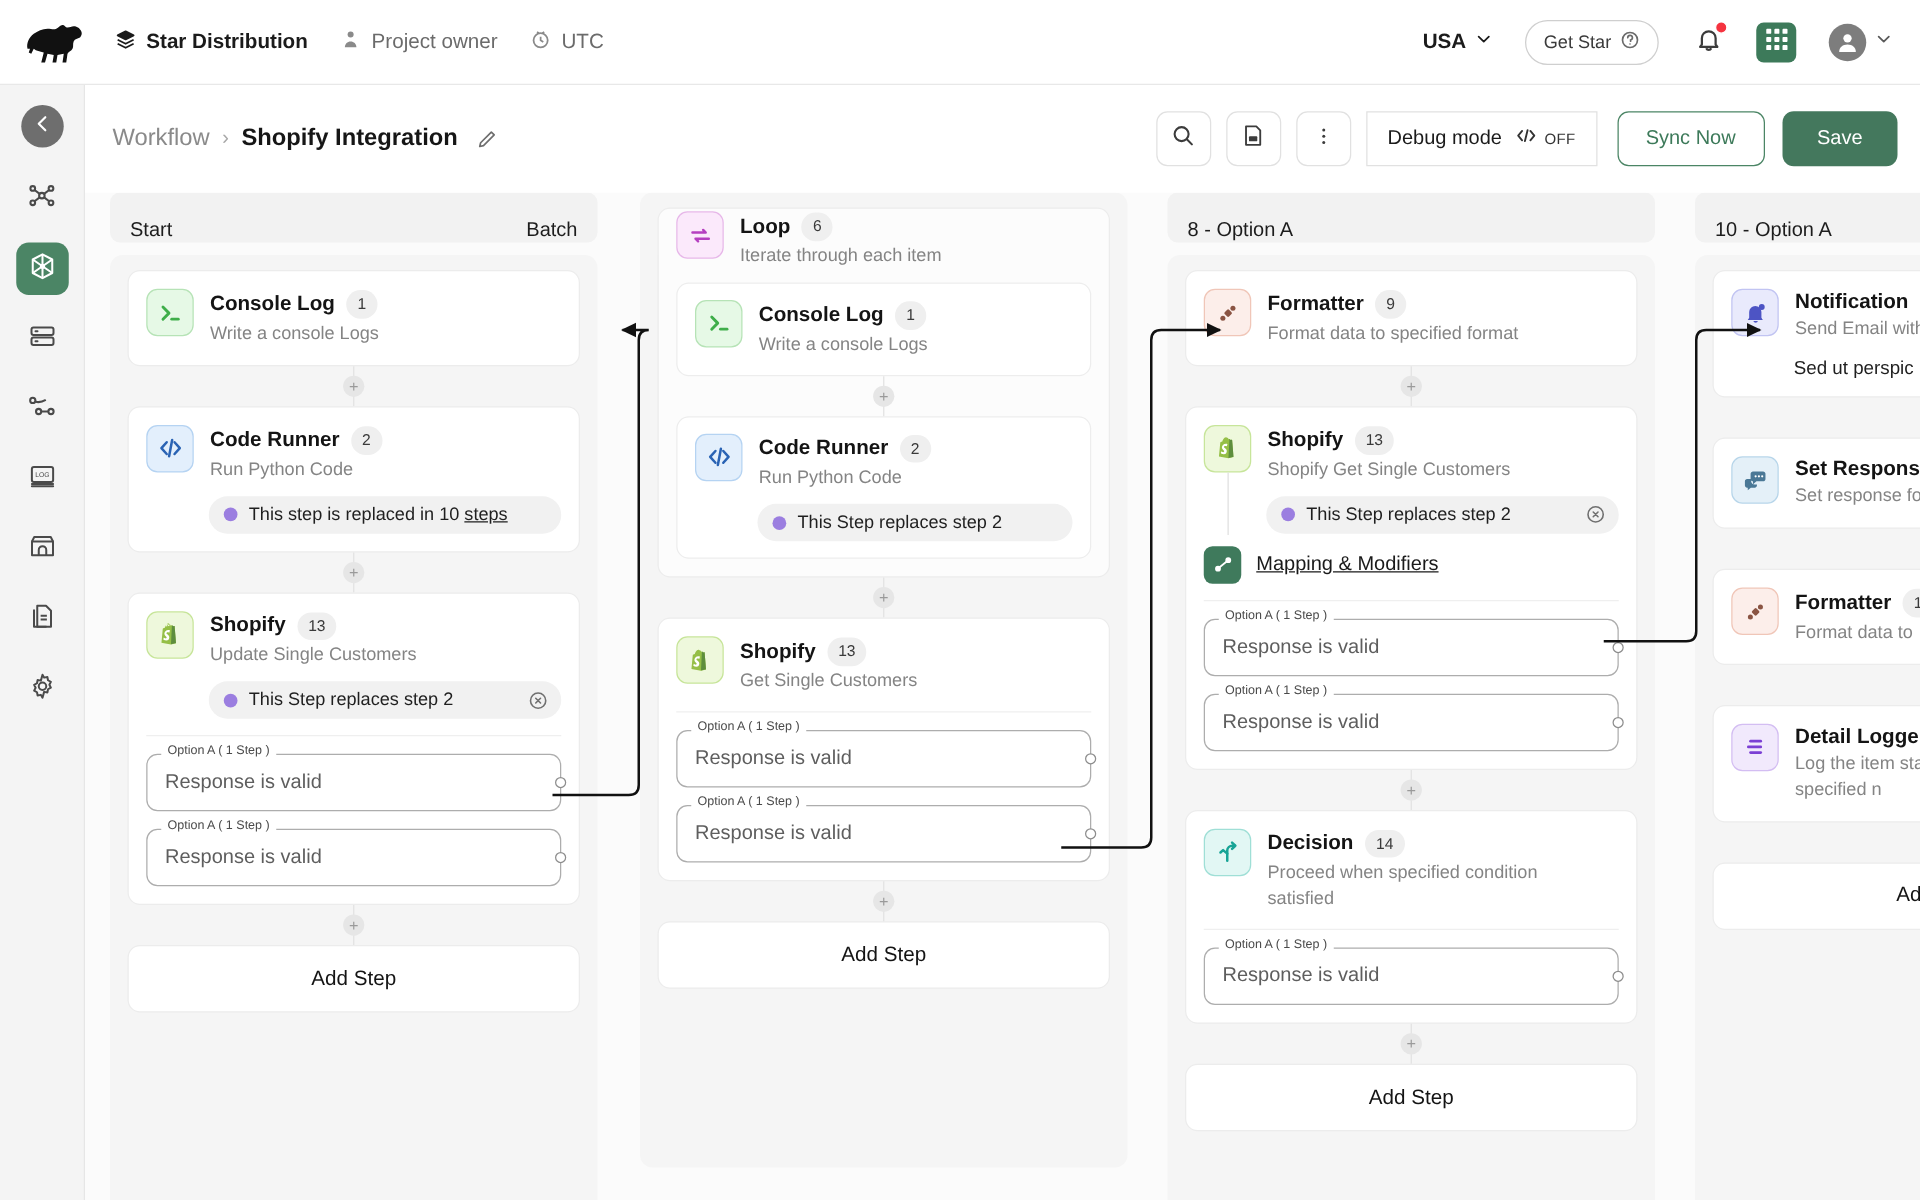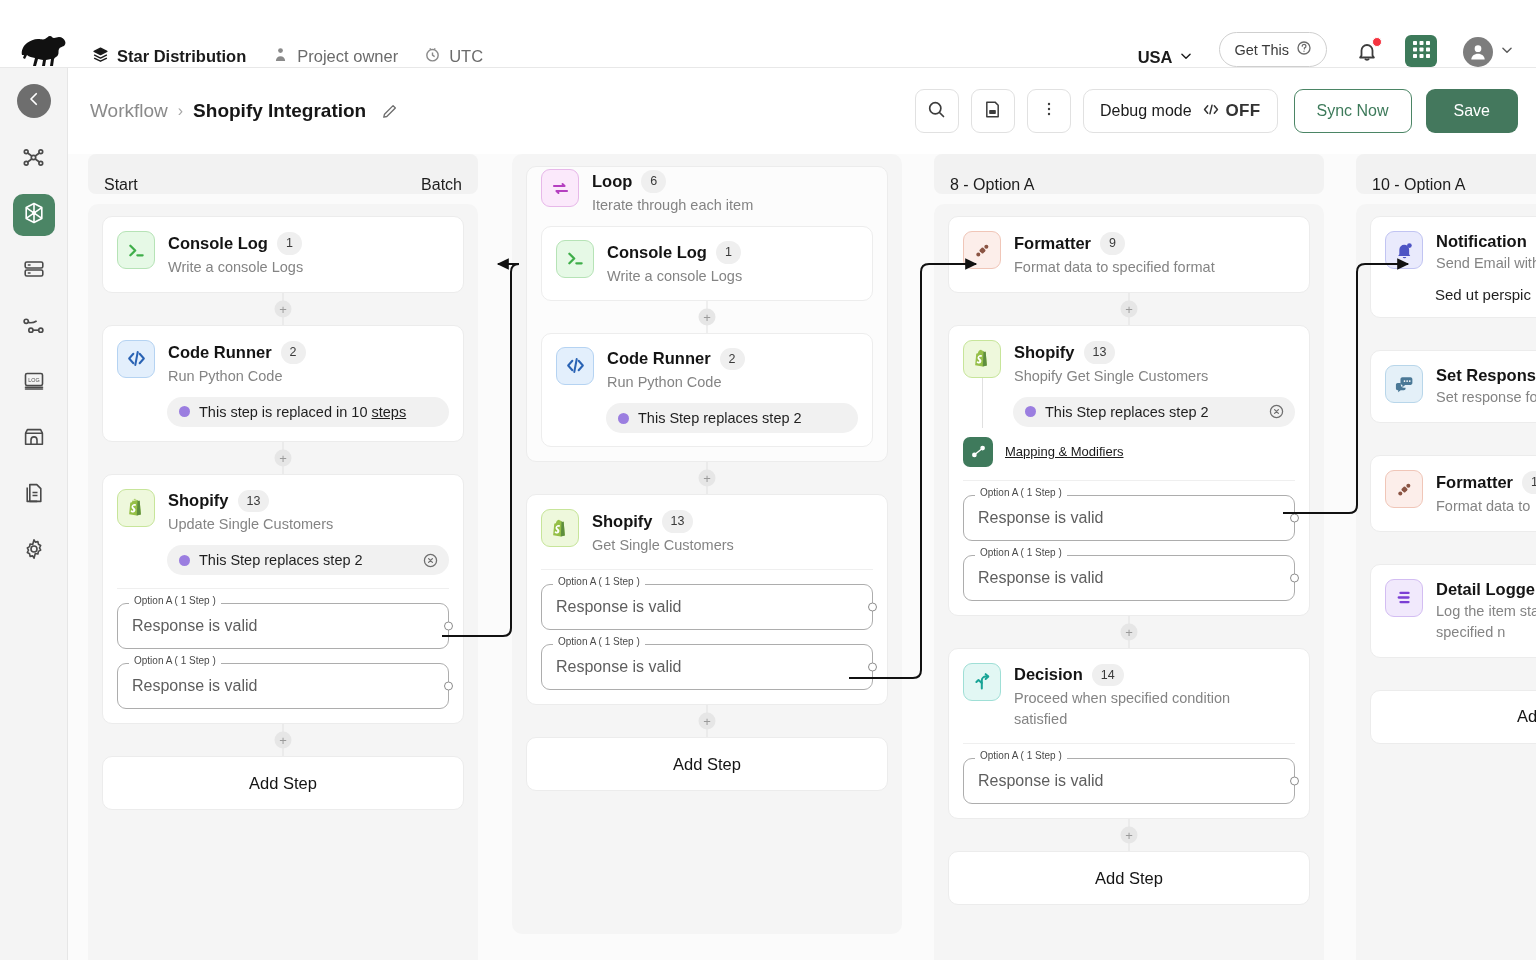--- a/index.html
+++ b/index.html
@@ -11,21 +11,21 @@
     color: #1b1b1b;
     -webkit-font-smoothing: antialiased;
   }
 
   
   .topbar {
     position: absolute; top: 0; left: 0;
     width: 1536px; height: 68px;
     background: #fff;
     border-bottom: 1px solid #e8e8e8;
-    display: flex; align-items: flex-end;
+    display: flex; align-items: center;
     padding: 0 22px 0 18px;
     z-index: 40;
   }
   .brand-logo { width: 52px; height: 34px; flex: 0 0 auto; margin-right: 22px; }
   .tb-item { display: flex; align-items: center; gap: 8px; margin-right: 26px; }
   .tb-item .lbl { font-size: 16.5px; }
   .tb-strong { font-weight: 700; color: #1b1b1b; }
   .tb-muted  { color: #6b6b6b; font-weight: 400; }
   .tb-spacer { flex: 1 1 auto; }
   .region { display: flex; align-items: center; gap: 7px; font-weight: 700; font-size: 16.5px; margin-right: 26px; }
@@ -81,27 +81,27 @@
   .crumb-sep { color: #a8a8a8; font-size: 16px; }
   .crumb-cur { color: #161616; font-size: 19px; font-weight: 700; text-align: center; }
   .pencil { margin-left: 4px; display: flex; align-items: center; }
   .wshead .sp { flex: 1 1 auto; }
   .sqbtn {
     width: 44px; height: 44px; border: 1px solid #e1e1e1; border-radius: 9px;
     background: #fff; display: flex; align-items: center; justify-content: center;
     margin-right: 12px; color: #3c3c3c;
   }
   .debugbtn {
-    height: 44px; border: 1px solid #e1e1e1; border-radius: 10px;
+    height: 44px; border: 1px solid #e1e1e1; border-radius: 0;
     background: #fff; display: flex; align-items: center; gap: 10px;
     padding: 0 16px; margin-right: 16px;
   }
   .debugbtn .dl { font-size: 16px; color: #1b1b1b; }
   .debugbtn .code-chip { display:flex; align-items:center; gap:6px; }
-  .debugbtn .dofs { font-size: 17px; font-weight: 700; color: #333; letter-spacing: .3px; }
+  .debugbtn .dofs { font-size: 12px; font-weight: 400; color: #333; letter-spacing: .3px; }
   .syncbtn {
     height: 44px; border: 1.5px solid #4b8565; border-radius: 9px;
     background: #fff; color: #3d7a5a; font-size: 16px;
     display: flex; align-items: center; padding: 0 22px; margin-right: 14px;
   }
   .savebtn {
     height: 44px; border-radius: 9px; background: #44785d; color: #fff;
     font-size: 16px; display: flex; align-items: center; padding: 0 28px;
   }
 
@@ -208,21 +208,21 @@
     padding: 13px 14px;
     margin-top: 10px;
   }
 
   
   .maprow { display: flex; align-items: center; gap: 12px; margin-top: 10px; }
   .maptile {
     width: 30px; height: 30px; border-radius: 7px; background: #3f7a5c;
     display: flex; align-items: center; justify-content: center; flex: 0 0 auto;
   }
-  .maplink { font-size: 13px; color: #1a1a1a; text-decoration: underline; }
+  .maplink { font-size: 16px; color: #1a1a1a; text-decoration: underline; }
   .maprail {
     position: absolute; left: 33px; width: 1px; background: #e0e0e0;
   }
 
   .notebody { font-size: 15px; color: #1f1f1f; margin: 12px 0 0 50px; }
 
   
   .wires { position: absolute; inset: 0; pointer-events: none; z-index: 15; }
 </style>
 </head>
@@ -272,21 +272,21 @@
   <div class="region">
     <span>USA</span>
     <span>
       <svg width="14" height="14" viewBox="0 0 24 24" fill="none" stroke="#1b1b1b" stroke-width="2.4" stroke-linecap="round" stroke-linejoin="round">
           <path d="M5 9l7 7 7-7"></path>
         </svg>
     </span>
   </div>
 
   <div class="gethelp">
-    <span>Get This</span>
+    <span>Get Star</span>
     <span>
       <svg width="16" height="16" viewBox="0 0 24 24" fill="none" stroke="#6b6b6b" stroke-width="2">
         <circle cx="12" cy="12" r="9"></circle>
           <path d="M9.3 9.2a2.8 2.8 0 1 1 3.4 2.8v1.4" stroke-linecap="round"></path>
           <circle cx="12" cy="16.8" r="1" fill="#6b6b6b" stroke="none"></circle>
       </svg>
     </span>
   </div>
 
   <div class="tb-icon-btn">

